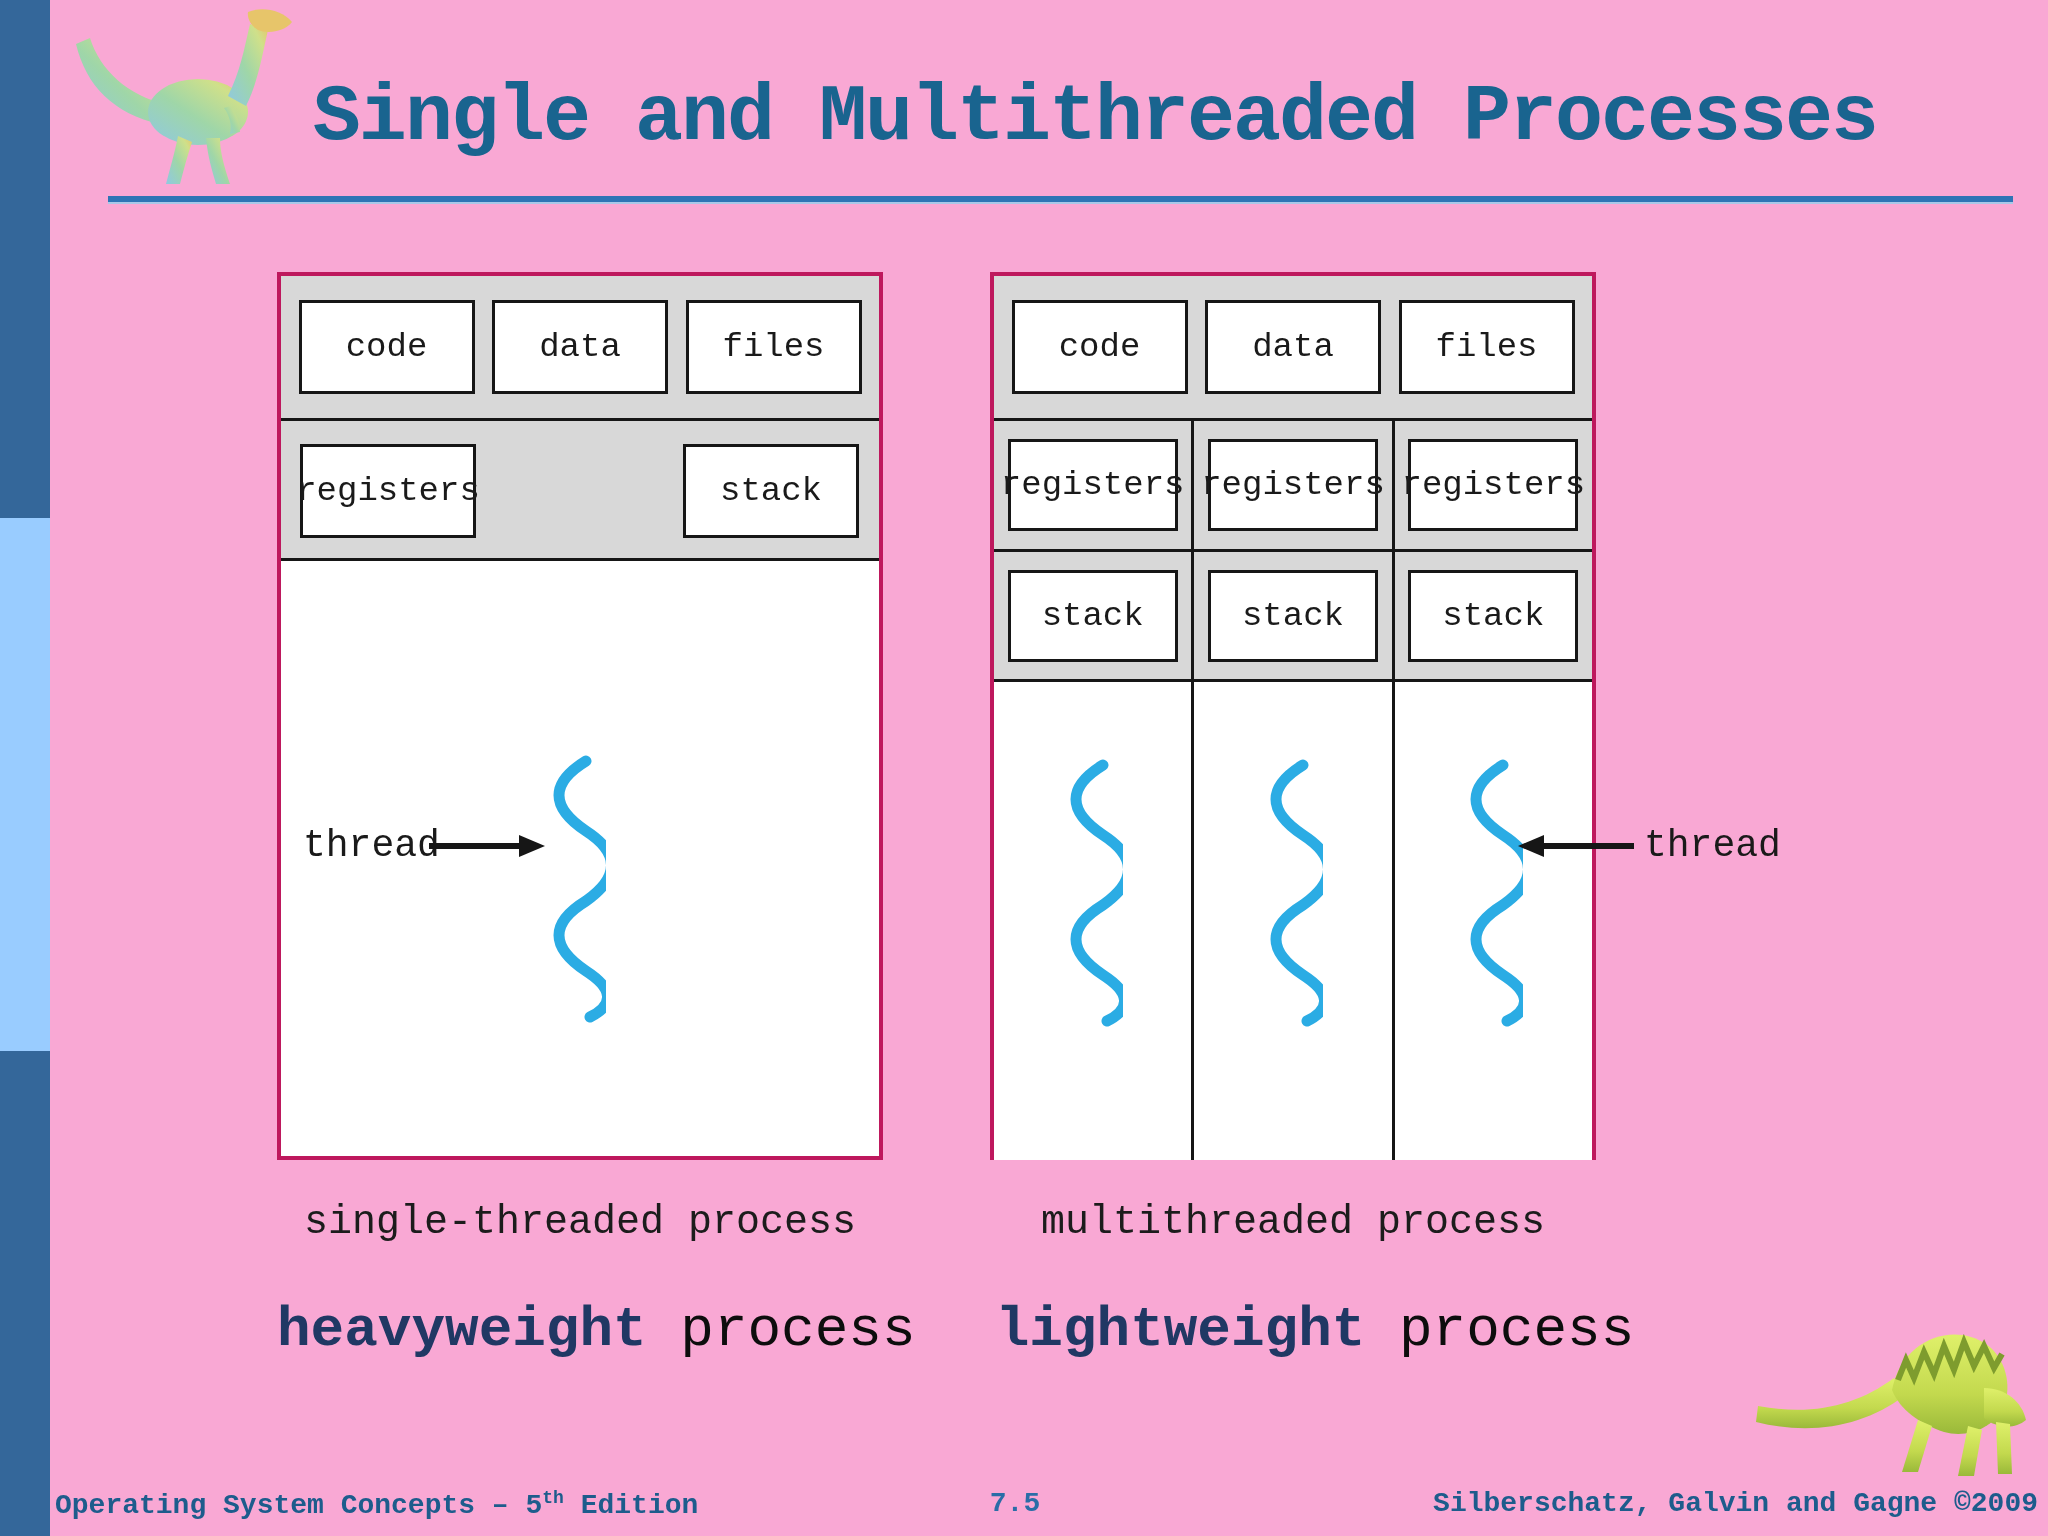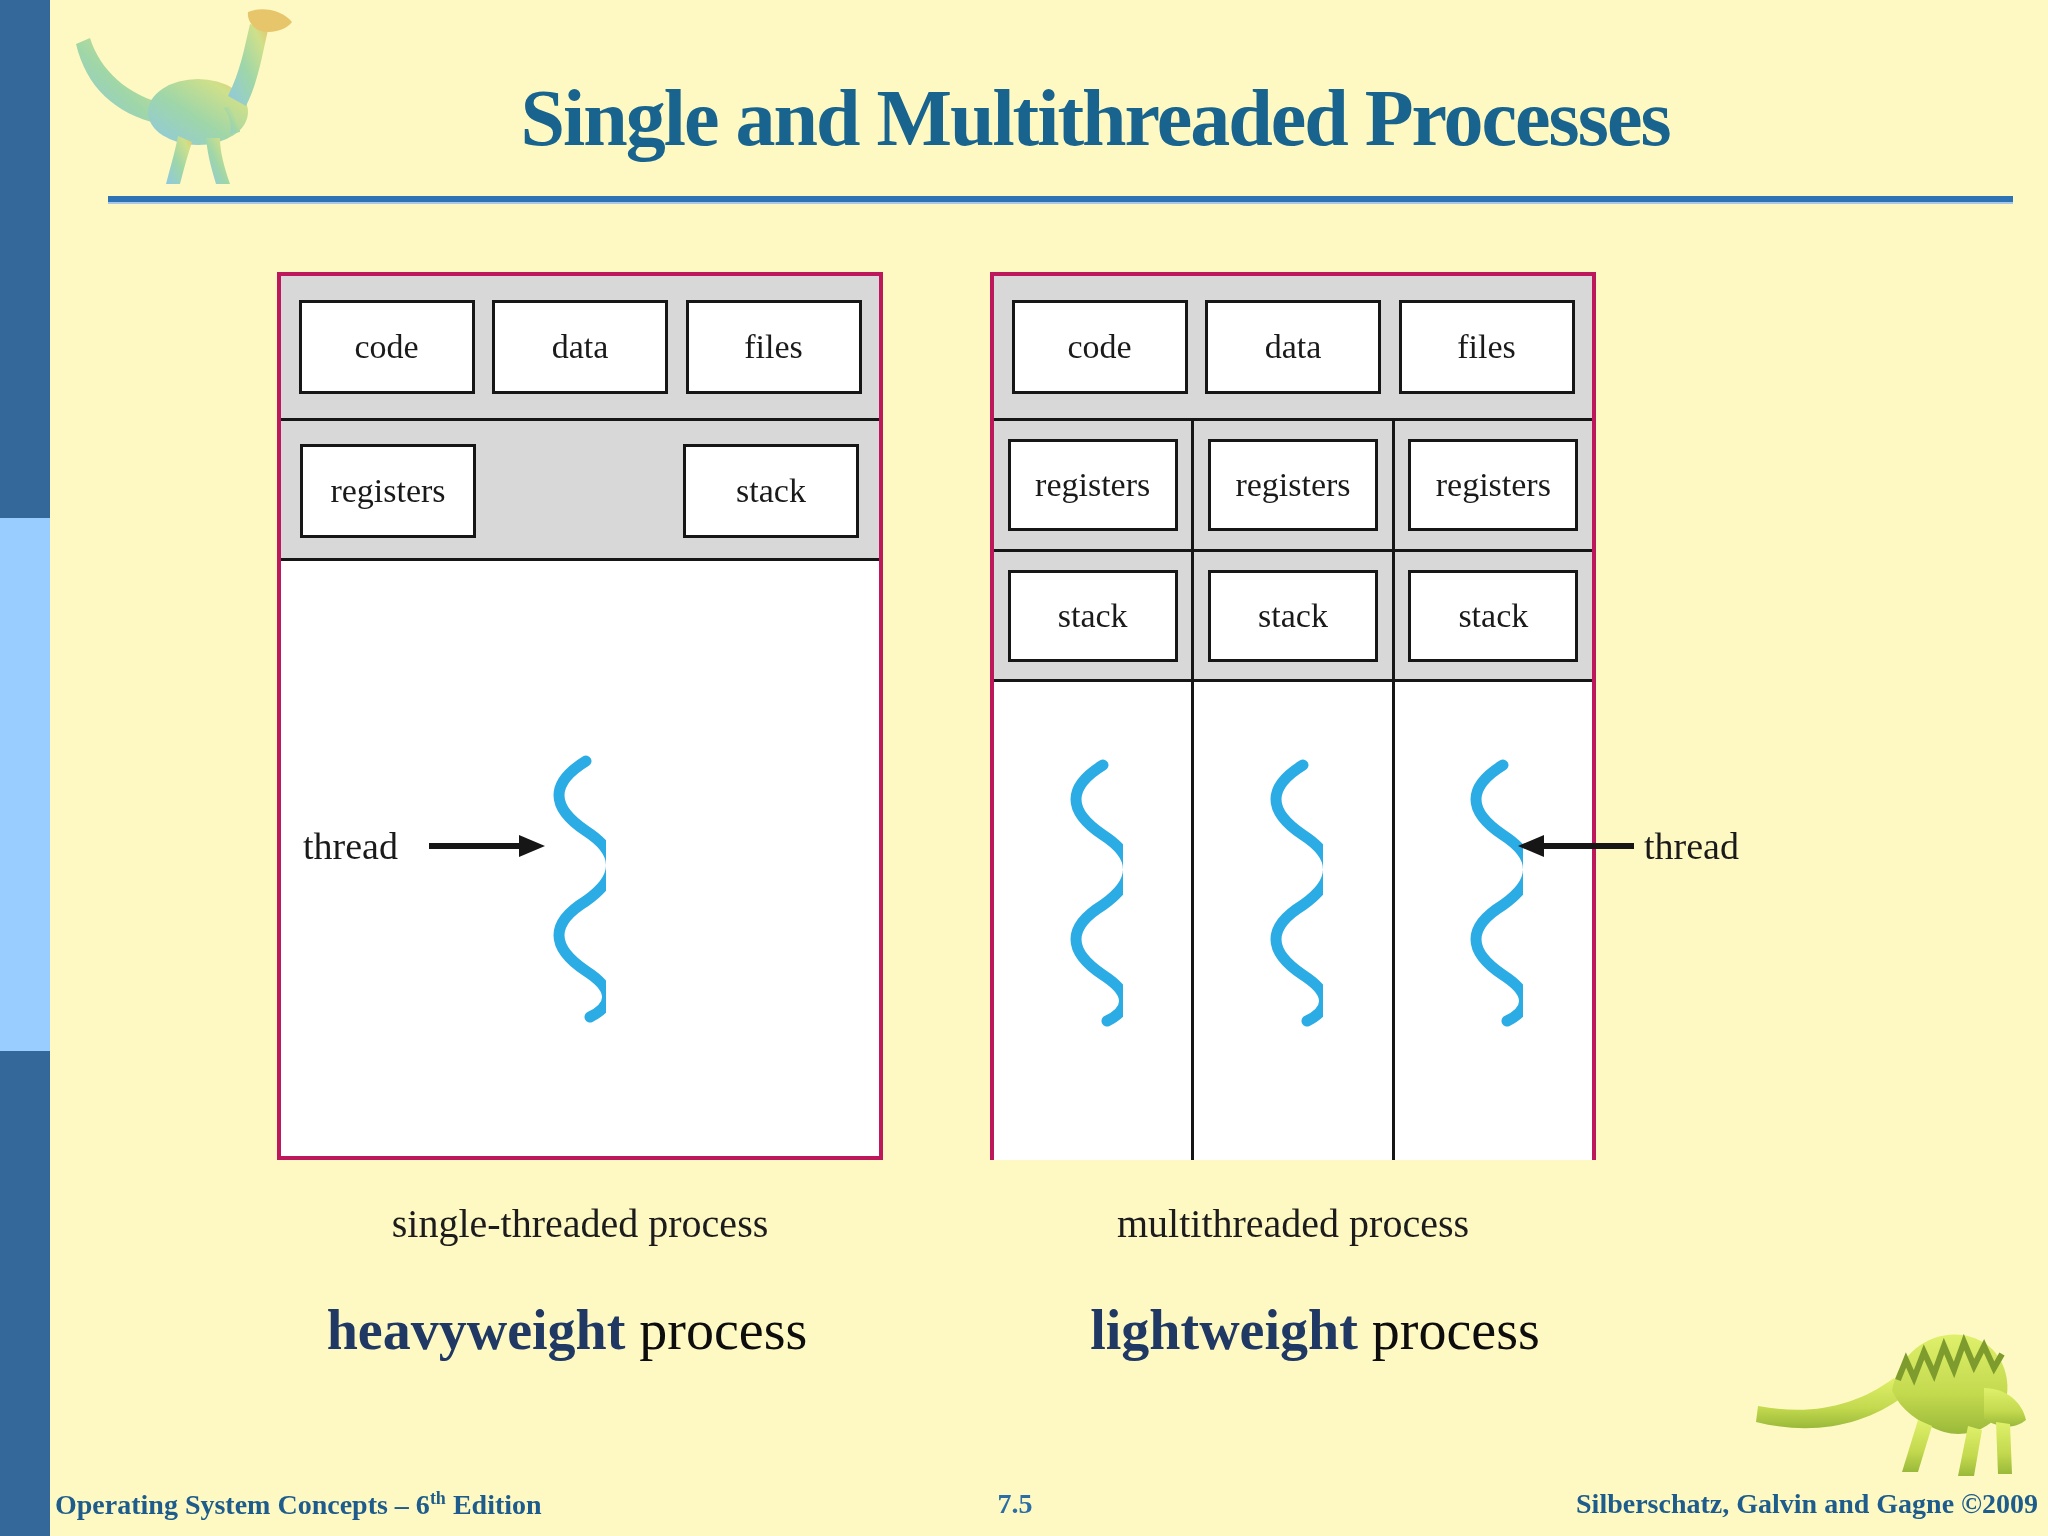--- a/index.html
+++ b/index.html
@@ -1,18 +1,18 @@
 <!DOCTYPE html>
 <html><head>
 <meta charset="utf-8">
 <style>
   html,body{margin:0;padding:0;background:#ffffff;}
   #stage{
     position:relative;width:2048px;height:1536px;overflow:hidden;
-    background:#fef9c3;font-family:Liberation Serif, serif;color:#111;
+    background:#f9a8d4;font-family:Liberation Mono, monospace;color:#111;
   }
   
   .edge-bar{position:absolute;left:0;width:50px;}
   .edge-dark-top{top:0;height:518px;background:#34679a;}
   .edge-light{top:518px;height:533px;background:#99ccff;}
   .edge-dark-bottom{top:1051px;height:485px;background:#34679a;}
 
   
   .title{
     position:absolute;left:180px;top:78px;width:1830px;text-align:center;
@@ -222,17 +222,17 @@
     <path d="M140,96 C150,44 202,28 234,50 C254,64 260,92 252,112 C240,136 214,144 192,138 C168,130 148,116 140,96 Z" fill="url(#g2)"></path>
     <path d="M146,86 L154,66 L162,84 L172,58 L182,80 L192,52 L202,76 L212,48 L222,72 L232,52 L242,74 L250,60" stroke="#7e9c2e" stroke-width="6" fill="none"></path>
     <path d="M232,94 C254,94 270,108 274,126 C262,136 244,134 232,124 Z" fill="url(#g2)"></path>
     <path d="M216,132 L206,182 L222,182 L230,136 Z" fill="url(#g2)"></path>
     <path d="M244,128 L246,180 L260,180 L258,130 Z" fill="url(#g2)"></path>
     <path d="M166,126 L150,178 L166,178 L180,132 Z" fill="url(#g2)"></path>
   </svg>
 
   <div class="footer-text" id="footer-page">7.5</div>
   <div class="footer-text" id="footer-left">
-    <span>Operating System Concepts – 6</span><sup>th</sup><span> Edition</span>
+    <span>Operating System Concepts – 5</span><sup>th</sup><span> Edition</span>
   </div>
   <div class="footer-text" id="footer-right">Silberschatz, Galvin and Gagne ©2009</div>
 
 </div>
 
 </body></html>

